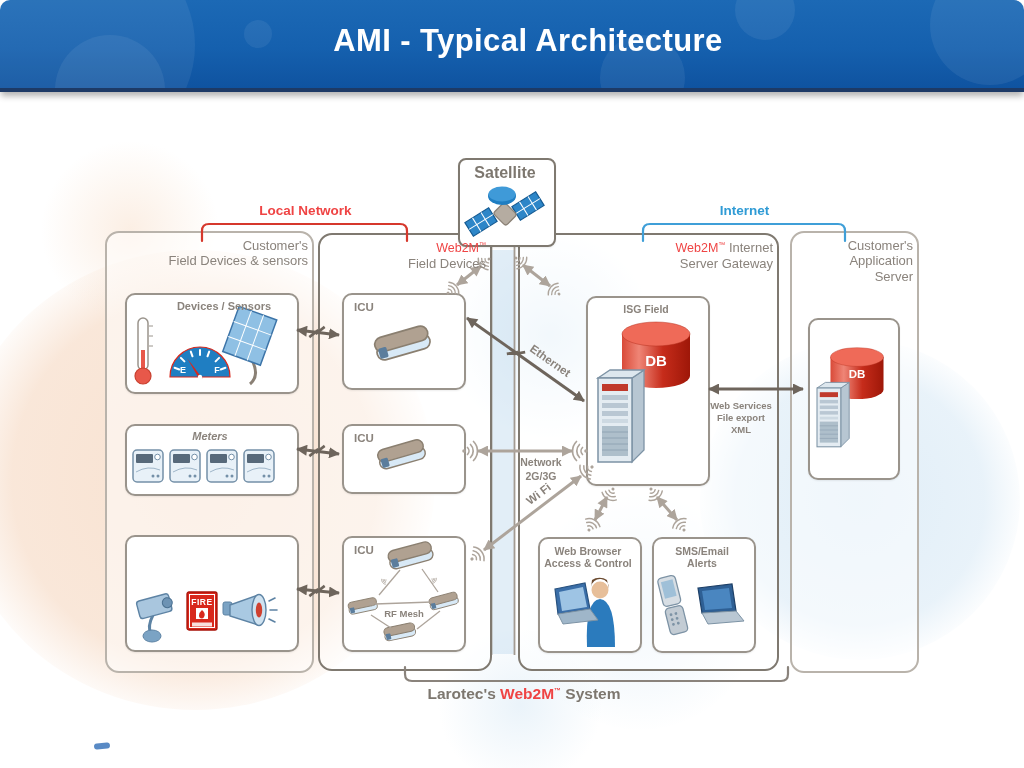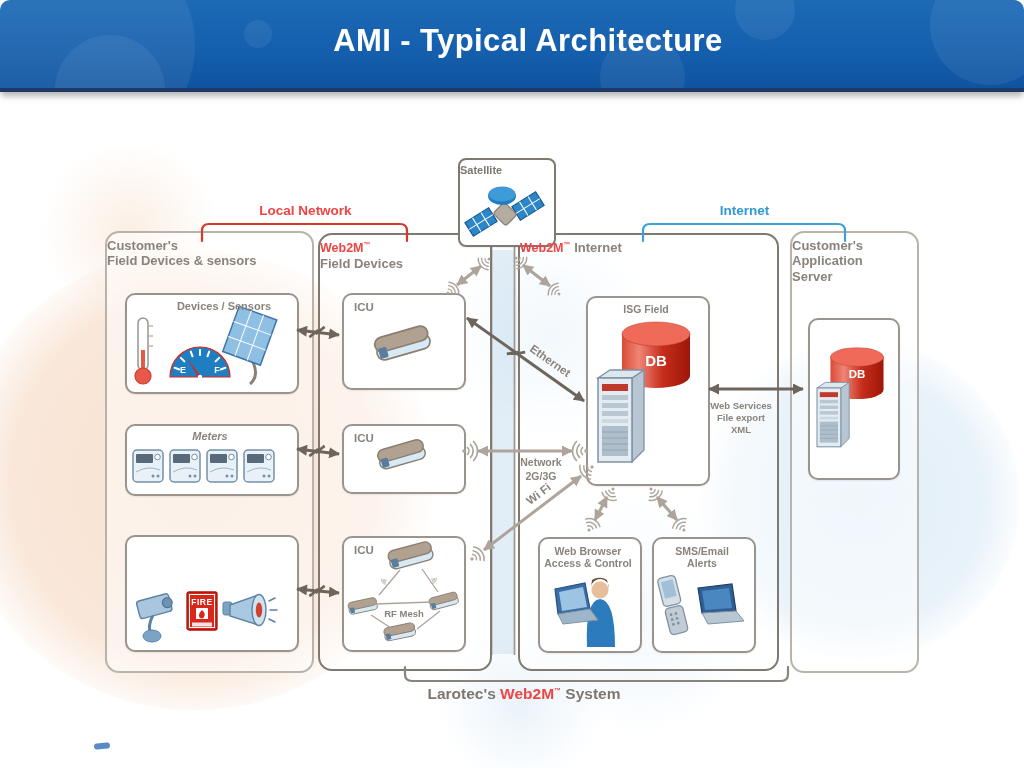--- a/index.html
+++ b/index.html
@@ -15,37 +15,37 @@
           color:#fff;font-size:31px;font-weight:bold;letter-spacing:.4px;}
   
   .blob{position:absolute;border-radius:50%;}
   
   .col{position:absolute;border:2px solid #b9b3ab;border-radius:14px;
        background:rgba(255,255,255,.5);}
   .col.strong{border-color:#7f7970;border-width:2.5px;}
   .box{position:absolute;background:#fff;border:2px solid #9a948c;border-radius:10px;
        box-shadow:0 1px 2px rgba(0,0,0,.07);}
   
-  .hdr{position:absolute;text-align:left;color:#8a837c;font-weight:bold;
+  .hdr{position:absolute;text-align:right;color:#8a837c;font-weight:normal;
        font-size:13px;line-height:1.18;}
   .hdr .brand{font-size:12.5px;}
   .red{color:#ef4444;}
   .blue{color:#2f9bd5;}
   sup.tm{font-size:7px;vertical-align:super;}
   .btitle{position:absolute;text-align:center;color:#8a837c;font-size:11px;
           line-height:1.18;font-weight:600;}
   .icu-label{position:absolute;color:#8a837c;font-size:11.5px;font-weight:600;}
   .netlabel{position:absolute;text-align:center;font-weight:bold;font-size:13.5px;}
   .wslabel{position:absolute;text-align:center;color:#8a837c;font-size:9.5px;
            line-height:1.25;font-weight:600;}
   .celllabel{position:absolute;text-align:center;color:#8a837c;font-size:10.5px;
            line-height:1.3;font-weight:600;}
   .footer-label{position:absolute;text-align:center;color:#7d776f;
            font-size:15.5px;font-weight:bold;}
-  .sat-label{position:absolute;color:#7d776f;font-size:11px;font-weight:600;}
+  .sat-label{position:absolute;text-align:center;color:#7d776f;font-size:16px;font-weight:600;}
   .mark{position:absolute;background:#2f6db7;border-radius:3px;opacity:.8;transform:rotate(-6deg);}
   svg.layer{position:absolute;left:0;top:0;pointer-events:none;}
   svg text{font-family:"Liberation Sans",sans-serif;}
 </style>
 </head>
 <body>
 
 <div class="slide">
 
   <div class="banner">
@@ -359,20 +359,21 @@
   <div class="hdr" style="left:107px;top:238px;width:201px;">
     <div>Customer's</div>
     <div>Field Devices &amp; sensors</div>
   </div>
   <div class="hdr" style="left:320px;top:240px;width:166px;">
     <div><span class="red brand">Web2M</span><sup class="tm red">™</sup></div>
     <div>Field Devices</div>
   </div>
   <div class="hdr" style="left:520px;top:240px;width:253px;">
     <div><span class="red brand">Web2M</span><sup class="tm red">™</sup><span> Internet</span></div>
+    <div>Server Gateway</div>
   </div>
   <div class="hdr" style="left:792px;top:238px;width:121px;">
     <div>Customer's</div>
     <div>Application</div>
     <div>Server</div>
   </div>
 
   <div class="sat-label" style="left:460px;top:164px;width:90px;">Satellite</div>
 
   <div class="btitle" style="left:141px;top:300px;width:166px;">Devices / Sensors</div>

